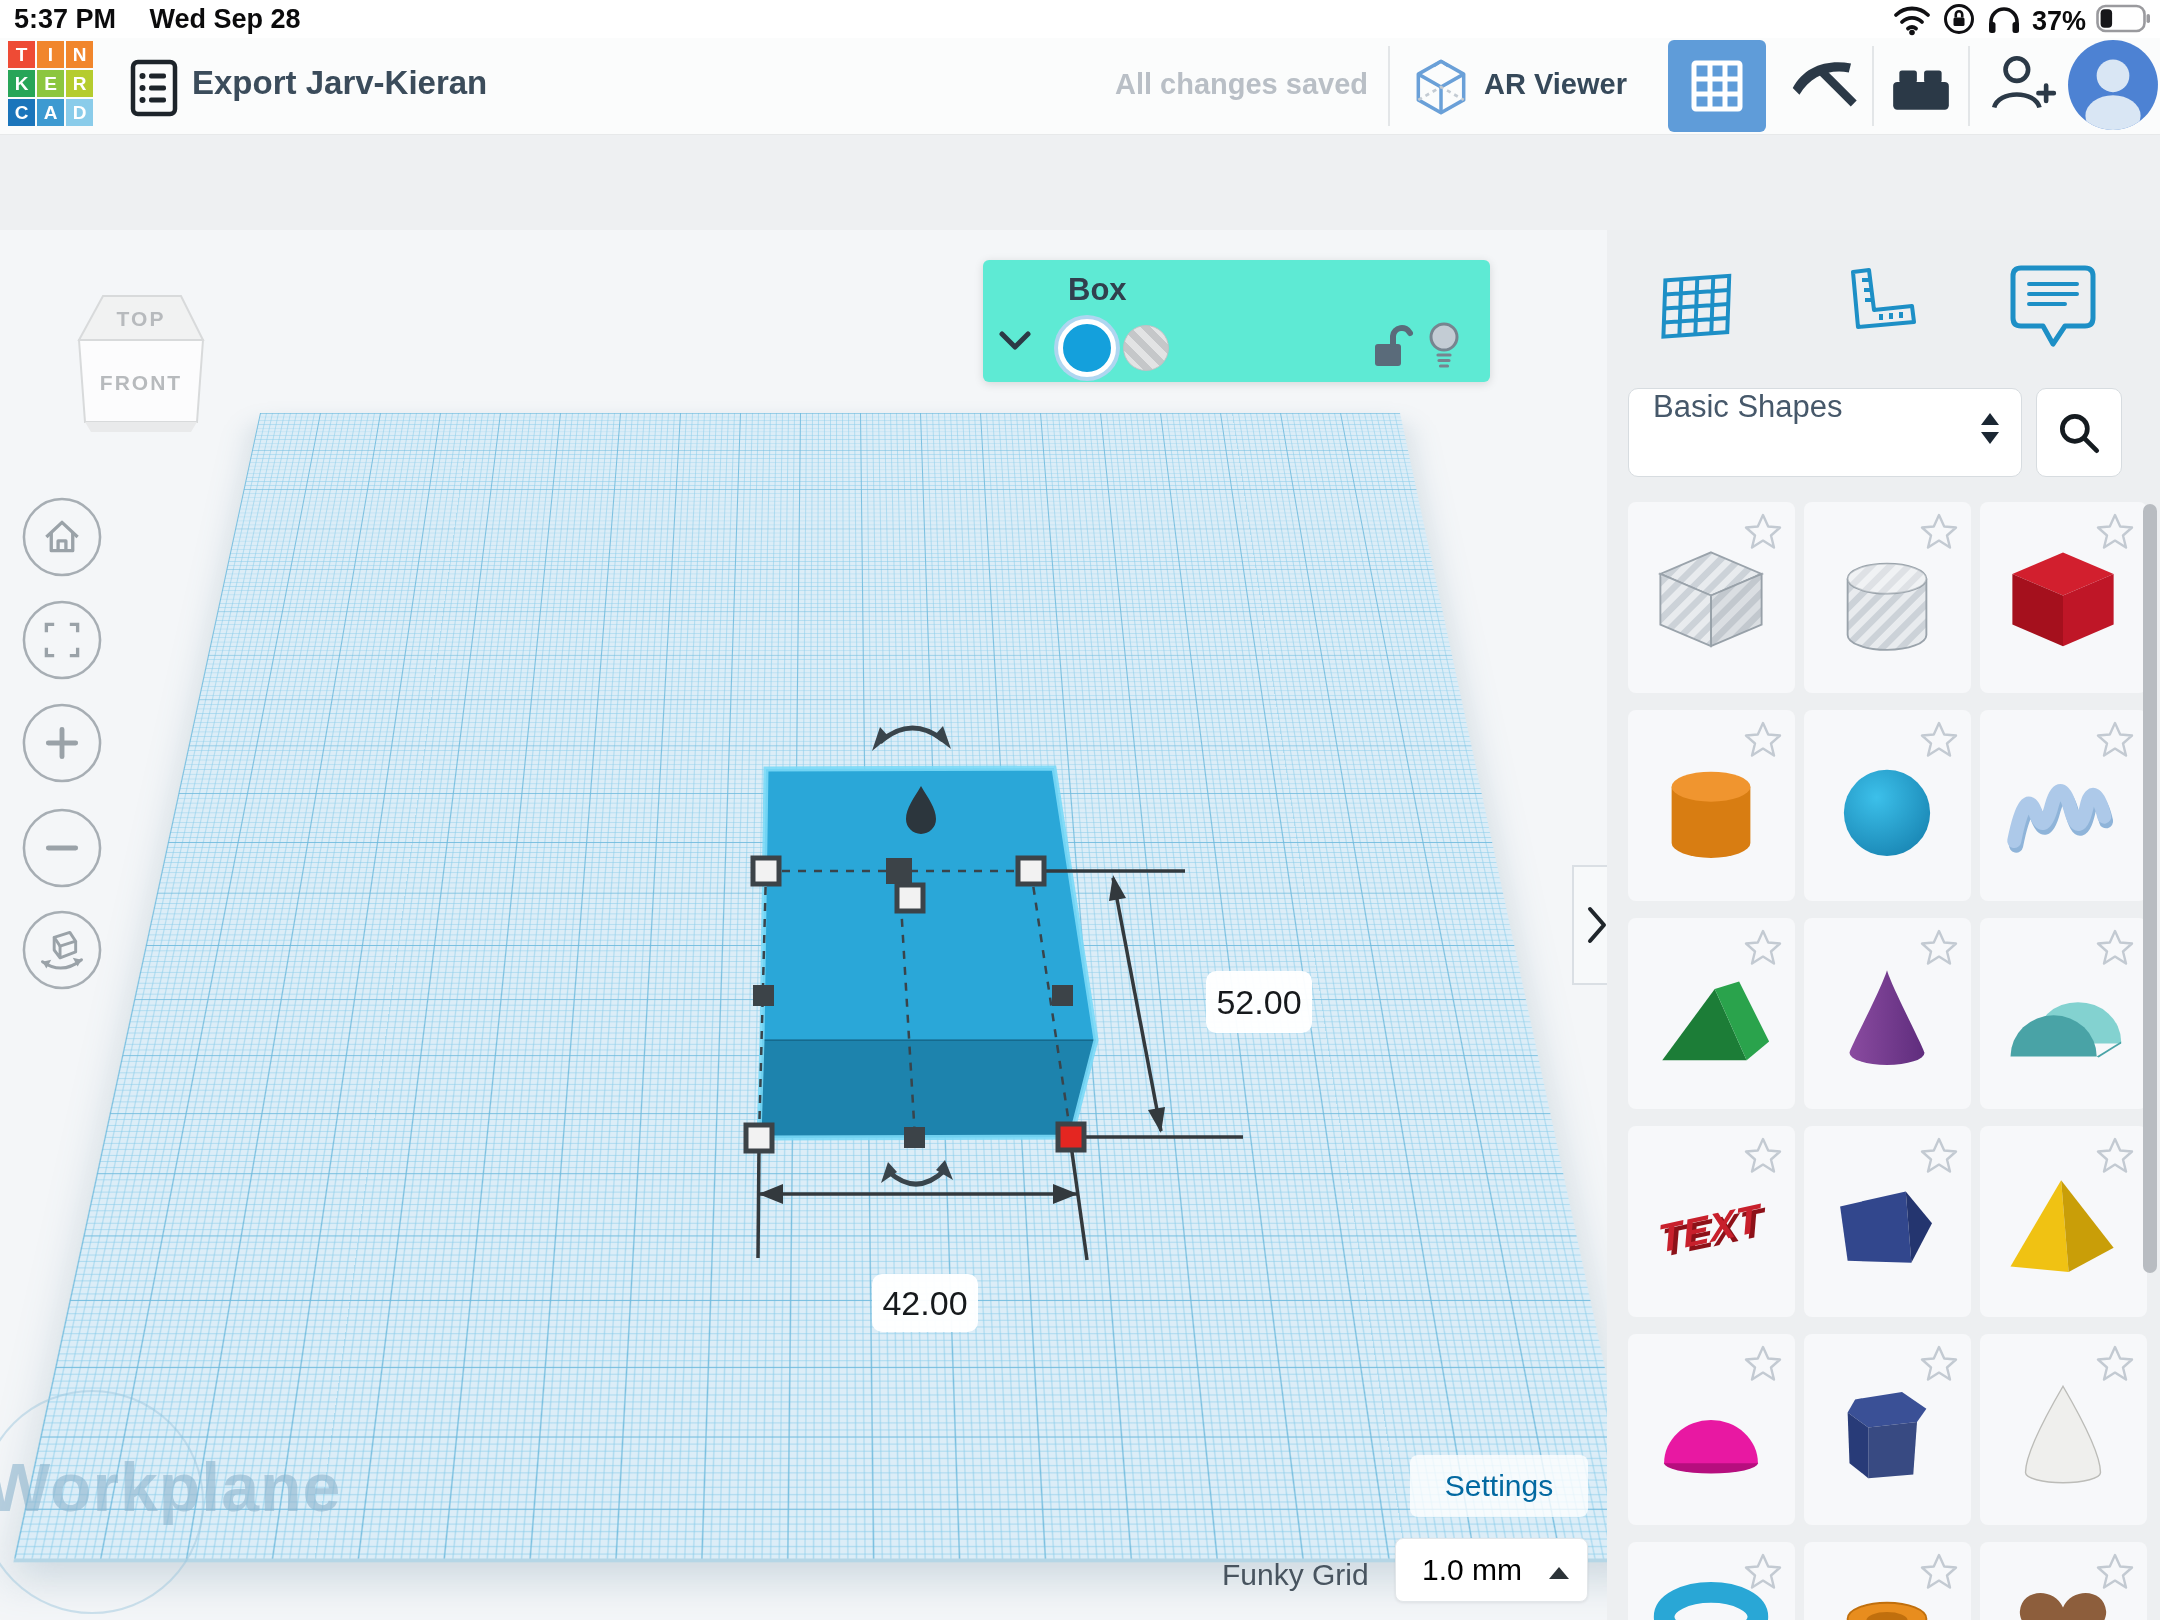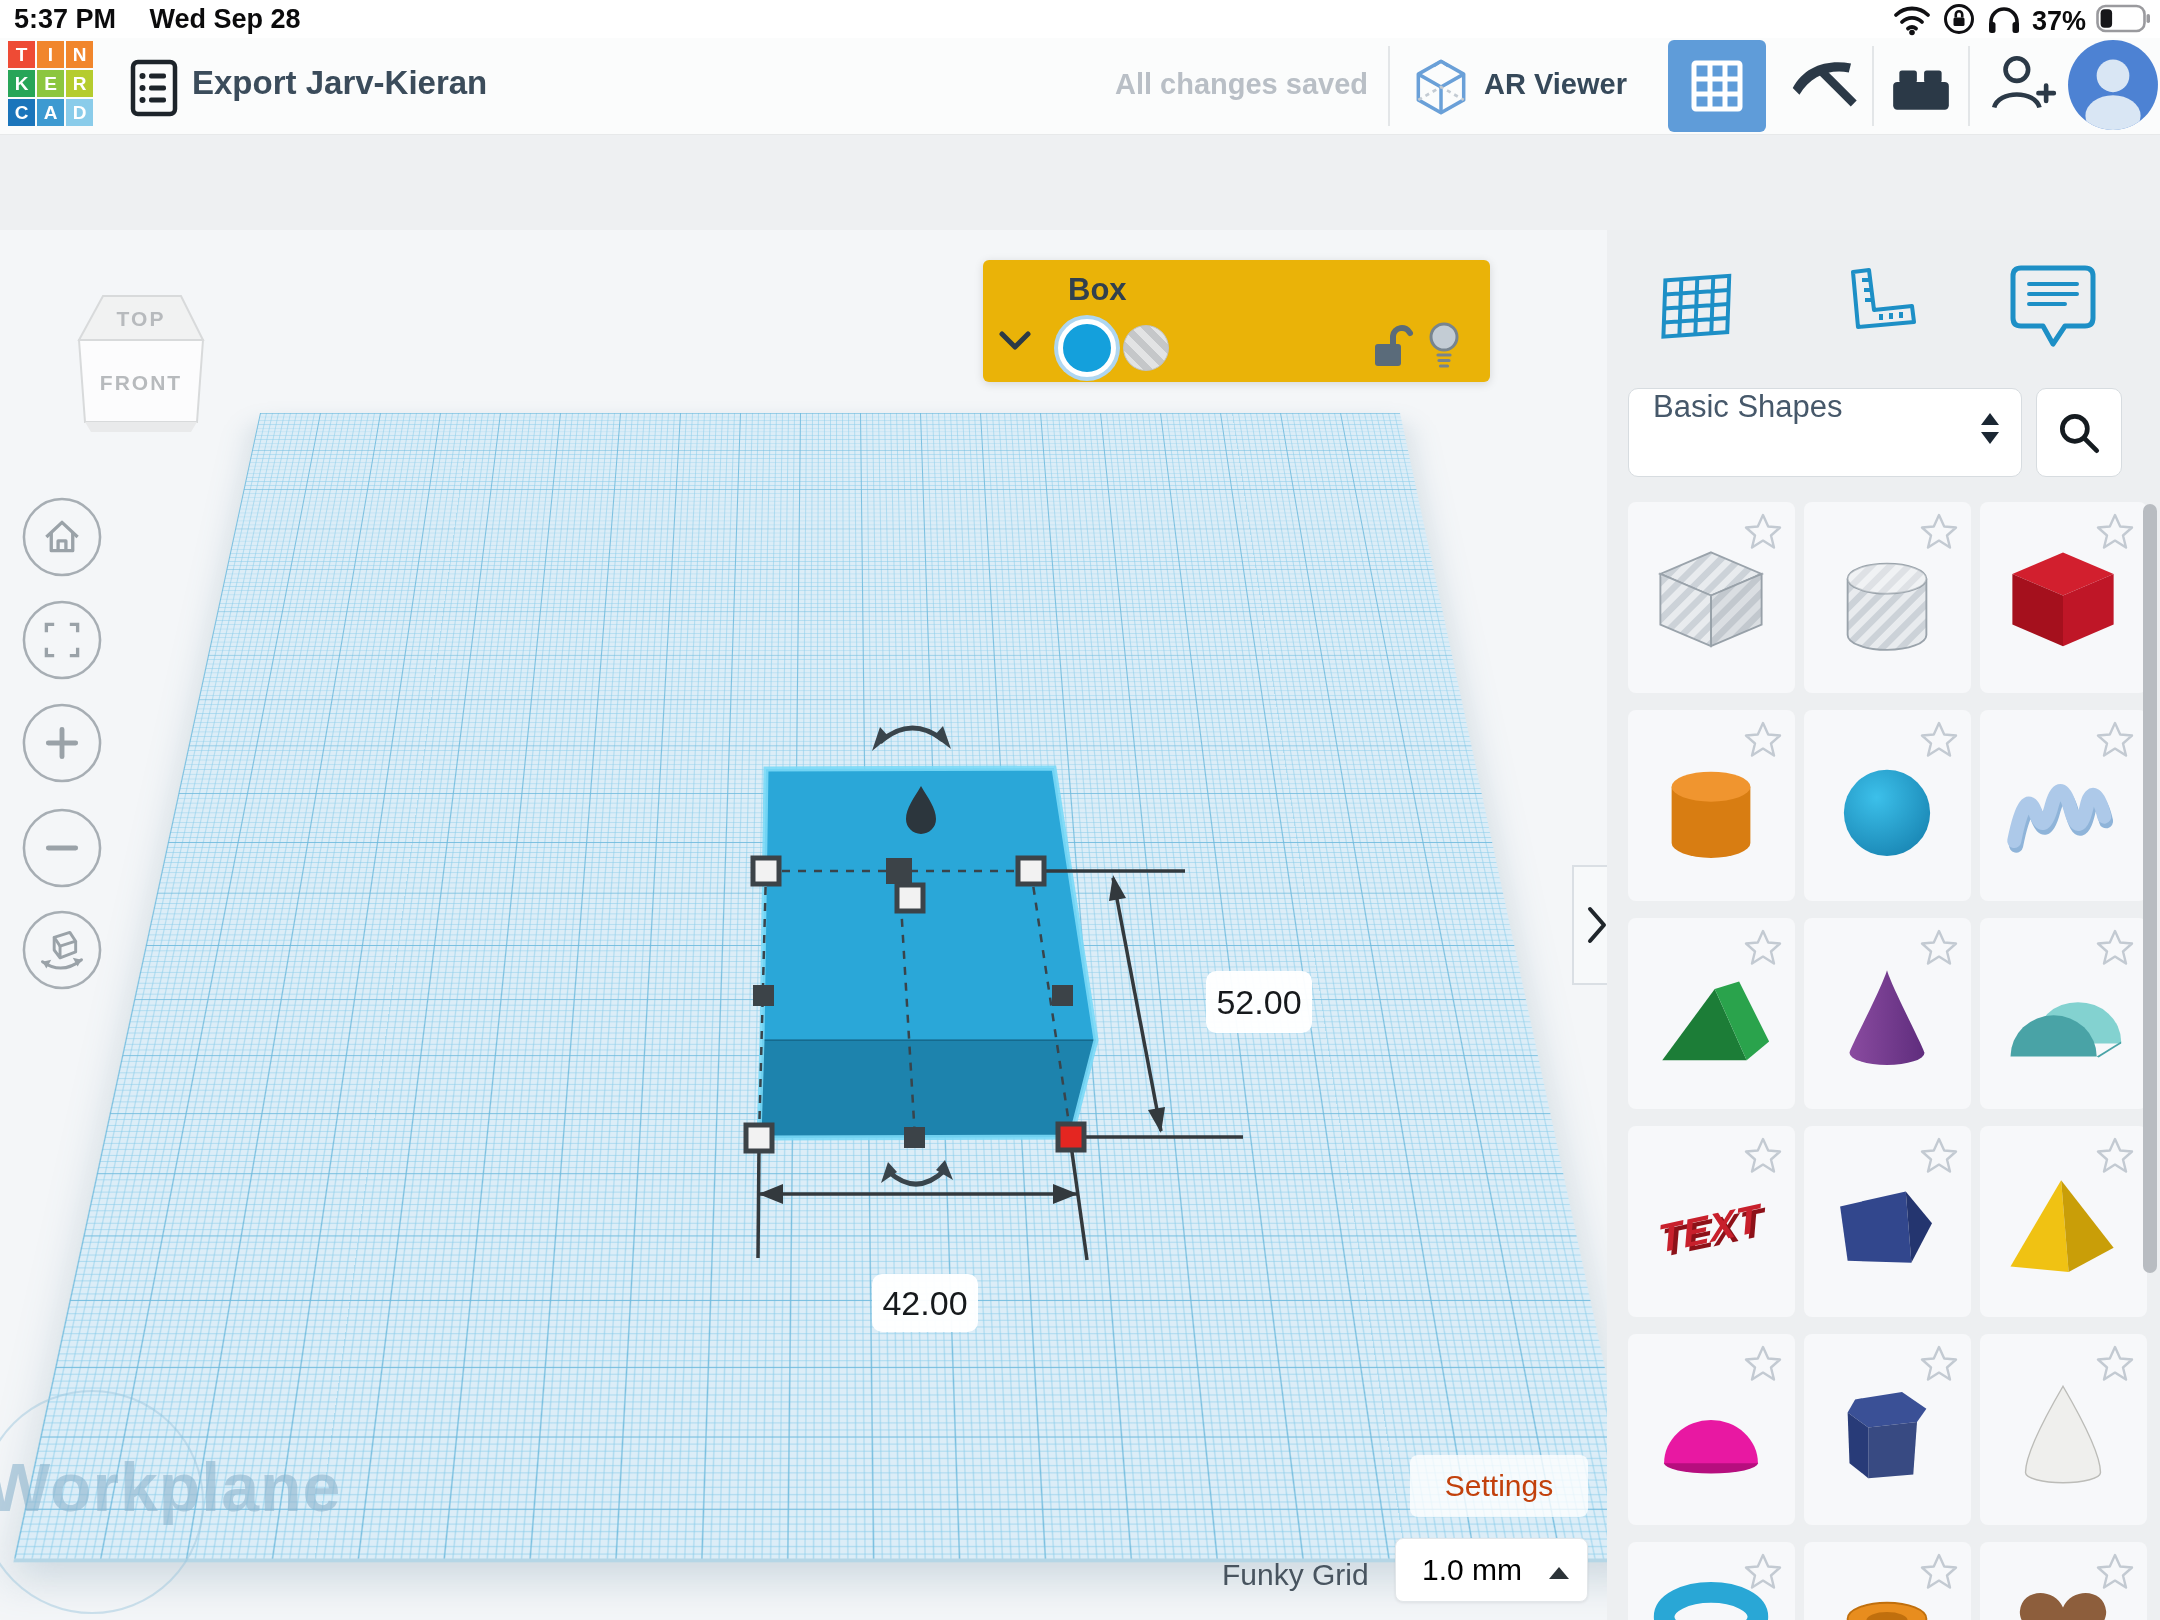--- a/index.html
+++ b/index.html
@@ -49,30 +49,30 @@
      border-bottom:3px solid #b5d6e6;box-shadow:0 14px 30px rgba(90,130,155,.25);}
   .watermark{position:absolute;left:-14px;top:1218px;font-size:68px;font-weight:bold;
      color:rgba(140,180,205,.6);letter-spacing:1px;}
   .wm-circle{position:absolute;left:-20px;top:1160px;width:220px;height:220px;border-radius:50%;
      border:2px solid rgba(150,195,220,.45);}
   .overlay-svg{position:absolute;left:0;top:0;pointer-events:none;}
 
   .nav-btn{position:absolute;left:21px;width:82px;height:82px;}
 
   
-  .box-panel{position:absolute;left:983px;top:30px;width:507px;height:122px;background:#eab308;border-radius:6px;
+  .box-panel{position:absolute;left:983px;top:30px;width:507px;height:122px;background:#5eead4;border-radius:6px;
      box-shadow:0 2px 10px rgba(0,0,0,.13);}
   .bp-title{position:absolute;left:85px;top:12px;font-size:31px;font-weight:600;color:#31404e;}
   .bp-solid{position:absolute;left:75px;top:59px;width:58px;height:58px;border-radius:50%;
      background:#14a0dc;border:5px solid #fff;box-sizing:border-box;box-shadow:0 0 0 4px #aed6f0;}
   .bp-hole{position:absolute;left:140px;top:65px;width:46px;height:46px;border-radius:50%;
      background:repeating-linear-gradient(45deg,#c5c7c9 0 7px,#e2e3e4 7px 14px);border:1px solid #bfc2c5;box-sizing:border-box;}
 
   .settings-btn{position:absolute;left:1410px;top:1225px;width:178px;height:62px;background:rgba(255,255,255,.78);
-     border-radius:8px;display:flex;align-items:center;justify-content:center;font-size:30px;color:#c2410c;}
+     border-radius:8px;display:flex;align-items:center;justify-content:center;font-size:30px;color:#0369a1;}
   .snap-label{position:absolute;left:1222px;top:1328px;font-size:30px;color:#48545f;}
   .snap-box{position:absolute;left:1395px;top:1308px;width:193px;height:64px;background:#fff;border:1.5px solid #e2e6e9;
      border-radius:8px;box-sizing:border-box;box-shadow:0 1px 3px rgba(0,0,0,.08);
      display:flex;align-items:center;font-size:30px;color:#000000;padding-left:26px;}
   .snap-tri{position:absolute;right:18px;top:28px;width:0;height:0;border-left:10px solid transparent;
      border-right:10px solid transparent;border-bottom:12px solid #2c3338;}
 
   .collapse-tab{position:absolute;left:1572px;top:635px;width:50px;height:120px;background:#f7f9fa;
      border:2px solid #dadfe4;box-sizing:border-box;display:flex;align-items:center;justify-content:center;}
 

